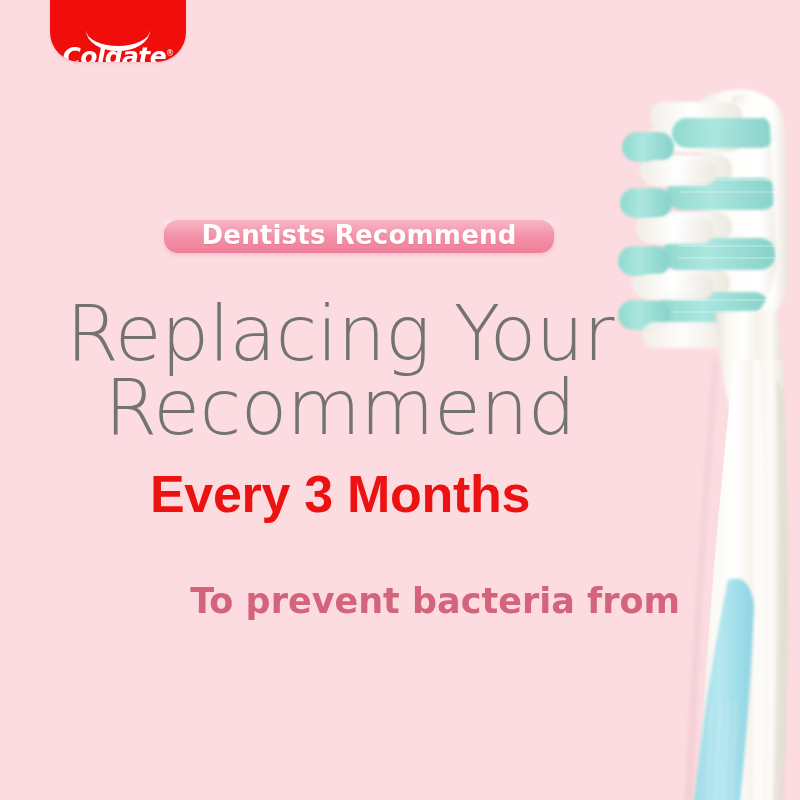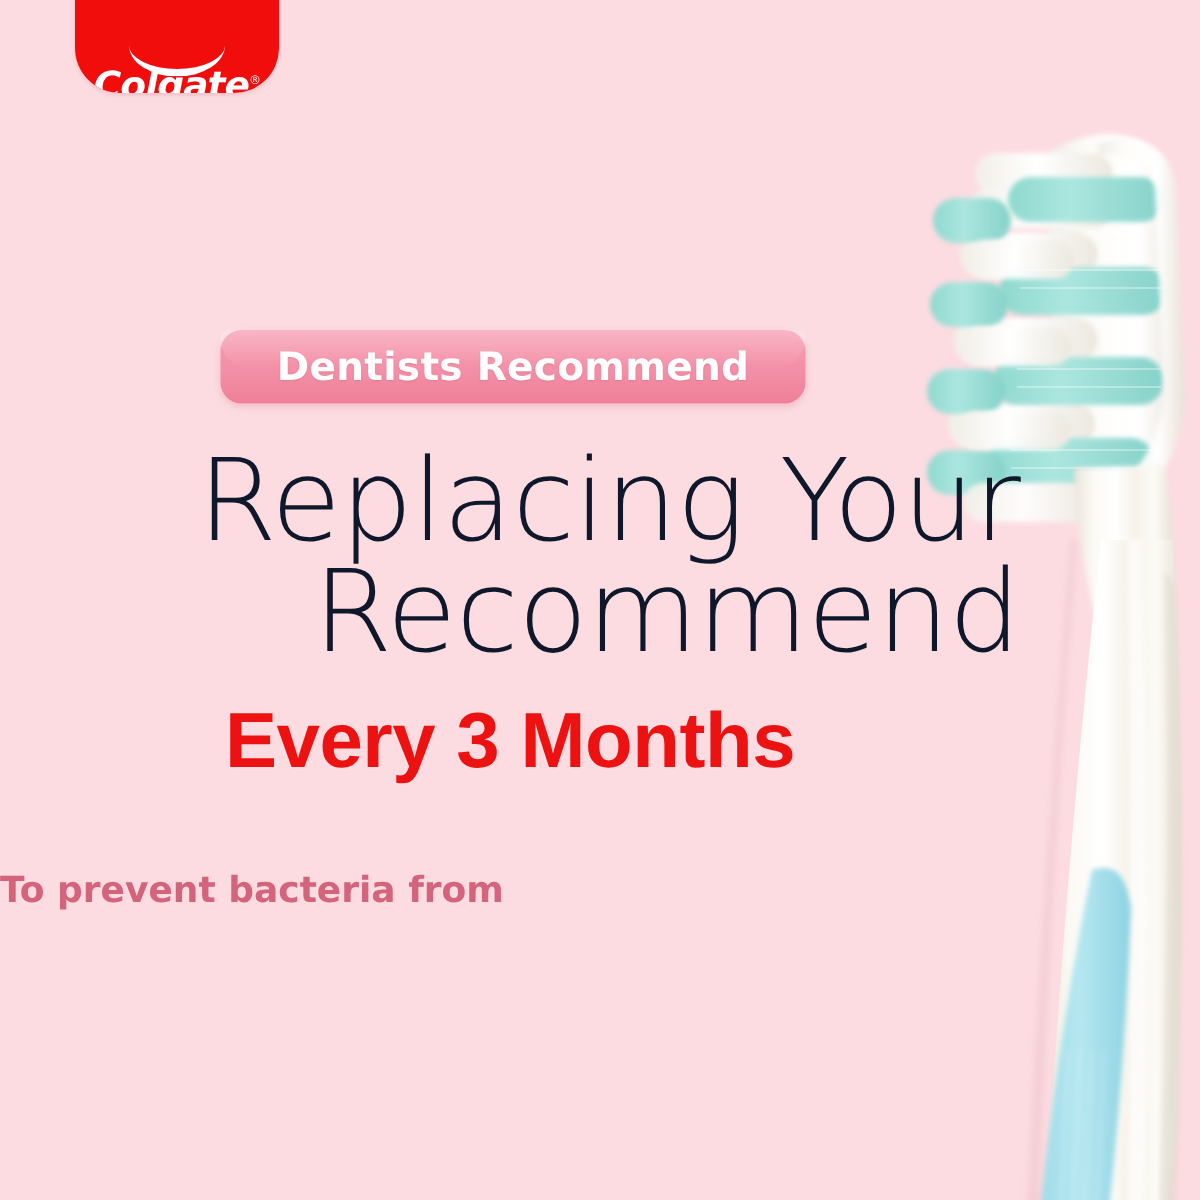--- a/index.html
+++ b/index.html
@@ -52,26 +52,26 @@
     left:36px; top:51px;
     width:64px; height:26px;
     border:0 solid transparent;
     border-bottom:5px solid #ffffff;
     border-radius:0 0 40px 40px / 0 0 26px 26px;
   }
 
   
   .badge{
     position:absolute;
-    left:147px; top:220px;
-    width:390px; height:49px;
+    left:164px; top:220px;
+    width:390px; height:33px;
     background:linear-gradient(180deg,#f79cb2 0%,#f38fa6 55%,#ef7f99 100%);
     border-radius:14px 14px 14px 14px;
     box-shadow:0 2px 4px rgba(216,120,145,.28);
-    display:flex; align-items:center; justify-content:center;
+    display:flex; justify-content:center;
     z-index:5;
   }
   .badge::after{
     content:"";
     position:absolute; left:0; top:0; right:0; height:50%;
     border-radius:14px 14px 40px 40px;
     background:linear-gradient(180deg,rgba(255,255,255,.26),rgba(255,255,255,0));
     pointer-events:none;
   }
   .badge-text{
@@ -84,22 +84,22 @@
     text-shadow:0 1px 1px rgba(208,105,130,.45);
     z-index:2;
     white-space:nowrap;
   }
 
   
   .headline{
     position:absolute;
     left:0; top:297px;
     width:680px;
-    text-align:right;
-    color:#0f172a;
+    text-align:center;
+    color:#737373;
     font-family:"DejaVu Sans", sans-serif;
     font-weight:300;
     font-size:76px;
     line-height:.98;
     letter-spacing:-.5px;
     z-index:5;
   }
   .headline span{ display:block; }
 
   
@@ -115,25 +115,25 @@
     line-height:1.05;
     letter-spacing:-.3px;
     z-index:5;
   }
 
   
   .subtitle{
     position:absolute;
     left:0; top:578px;
     width:680px;
-    text-align:left;
+    text-align:right;
     color:#d4637c;
     font-family:"DejaVu Sans", sans-serif;
     font-weight:bold;
-    font-size:24px;
+    font-size:35px;
     line-height:1.33;
     z-index:5;
   }
   .subtitle span{ display:block; }
 
   
   .brush{
     position:absolute;
     left:600px; top:60px;
     width:220px; height:760px;

